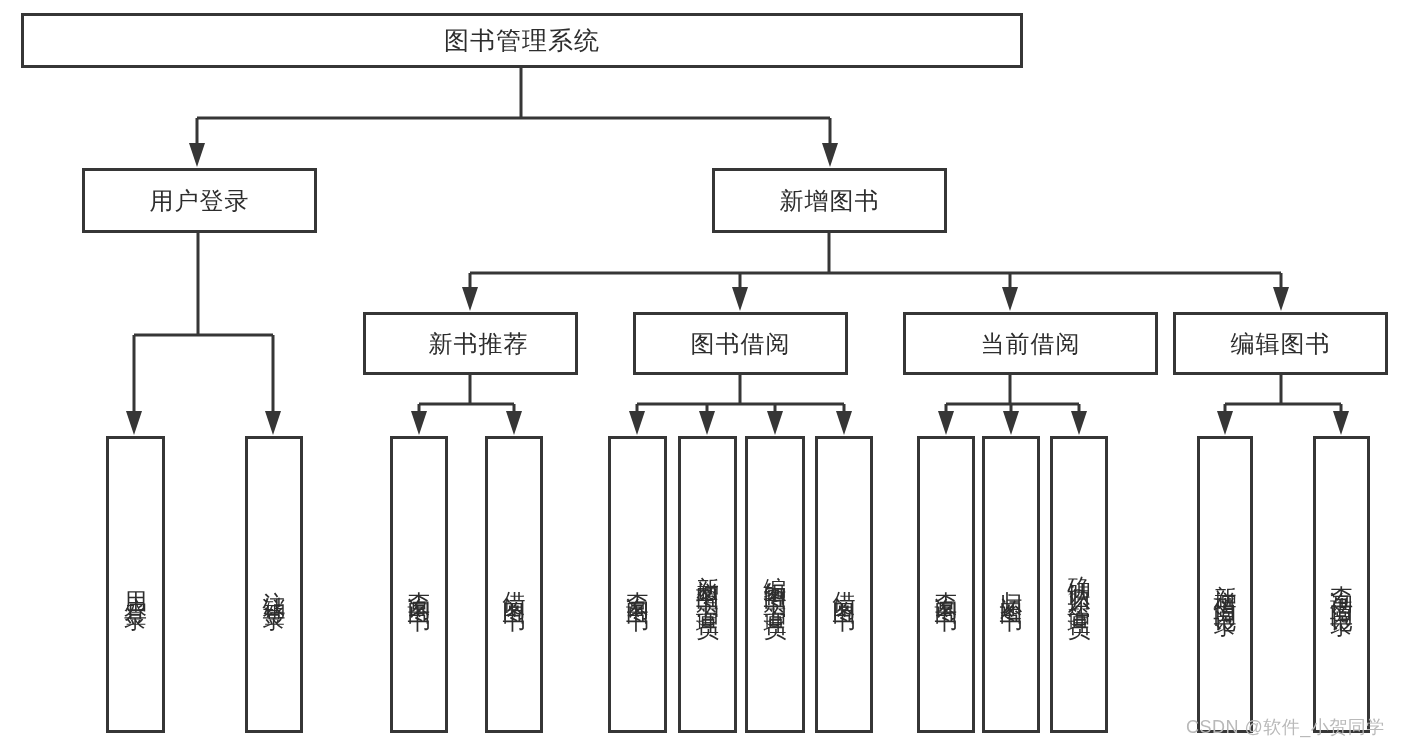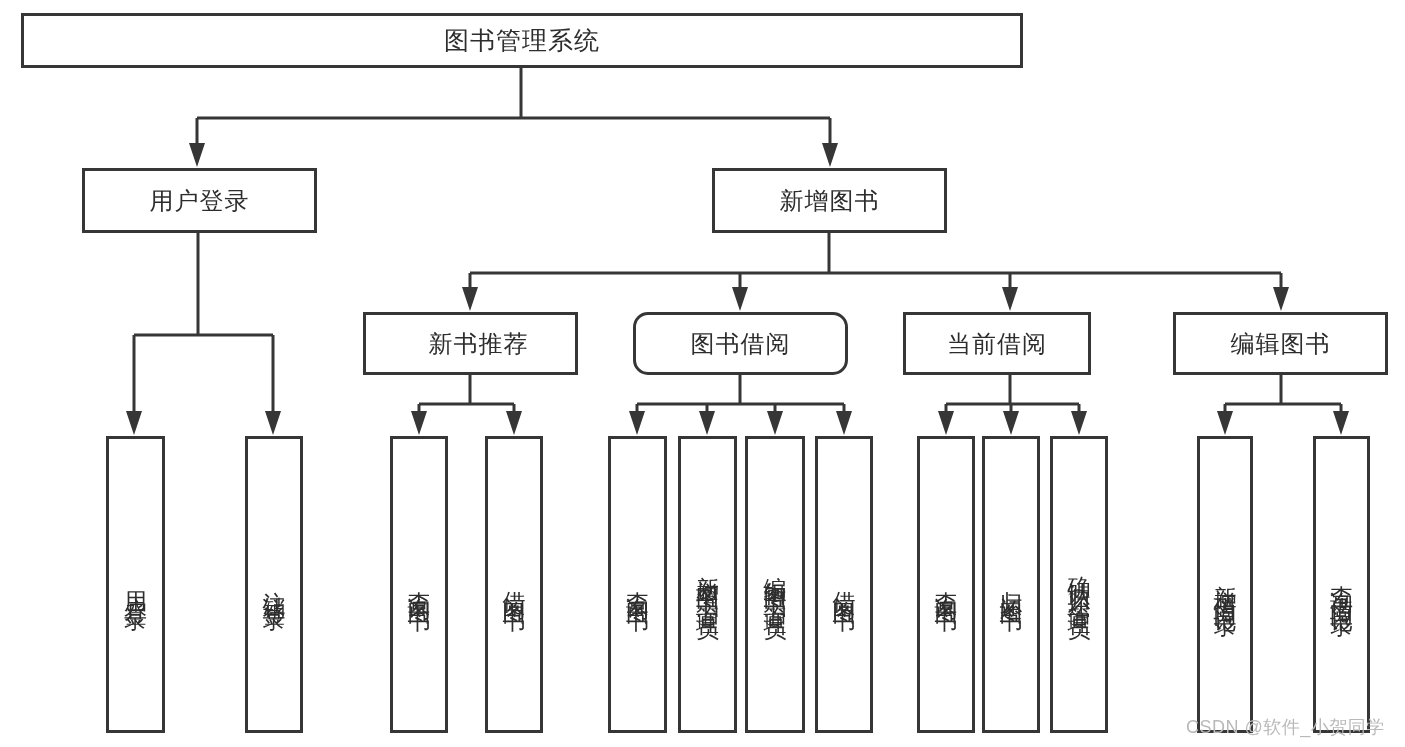--- a/index.html
+++ b/index.html
@@ -72,22 +72,22 @@
       <polygon points="1333,411 1349,411 1341,435"></polygon>
     </g>
   </svg>
 
   <div class="box h-box root-box" style="left:21px;top:13px;width:1002px;height:55px;">图书管理系统</div>
 
   <div class="box h-box" style="left:82px;top:168px;width:235px;height:65px;">用户登录</div>
   <div class="box h-box" style="left:712px;top:168px;width:235px;height:65px;">新增图书</div>
 
   <div class="box h-box" style="left:363px;top:312px;width:215px;height:63px;padding-left:16px;">新书推荐</div>
-  <div class="box h-box" style="left:633px;top:312px;width:215px;height:63px;border-radius:15px;">图书借阅</div>
-  <div class="box h-box" style="left:903px;top:312px;width:188px;height:63px;">当前借阅</div>
+  <div class="box h-box" style="left:633px;top:312px;width:215px;height:63px;">图书借阅</div>
+  <div class="box h-box" style="left:903px;top:312px;width:255px;height:63px;">当前借阅</div>
   <div class="box h-box" style="left:1173px;top:312px;width:215px;height:63px;">编辑图书</div>
 
   <div class="box v-box" style="left:106px;top:436px;width:59px;height:297px;">用户登录</div>
   <div class="box v-box" style="left:245px;top:436px;width:58px;height:297px;">注销登录</div>
 
   <div class="box v-box" style="left:390px;top:436px;width:58px;height:297px;">查询图书</div>
   <div class="box v-box" style="left:485px;top:436px;width:58px;height:297px;">借阅图书</div>
 
   <div class="box v-box" style="left:608px;top:436px;width:59px;height:297px;">查询图书</div>
   <div class="box v-box" style="left:678px;top:436px;width:59px;height:297px;">新增图书（管理员）</div>

